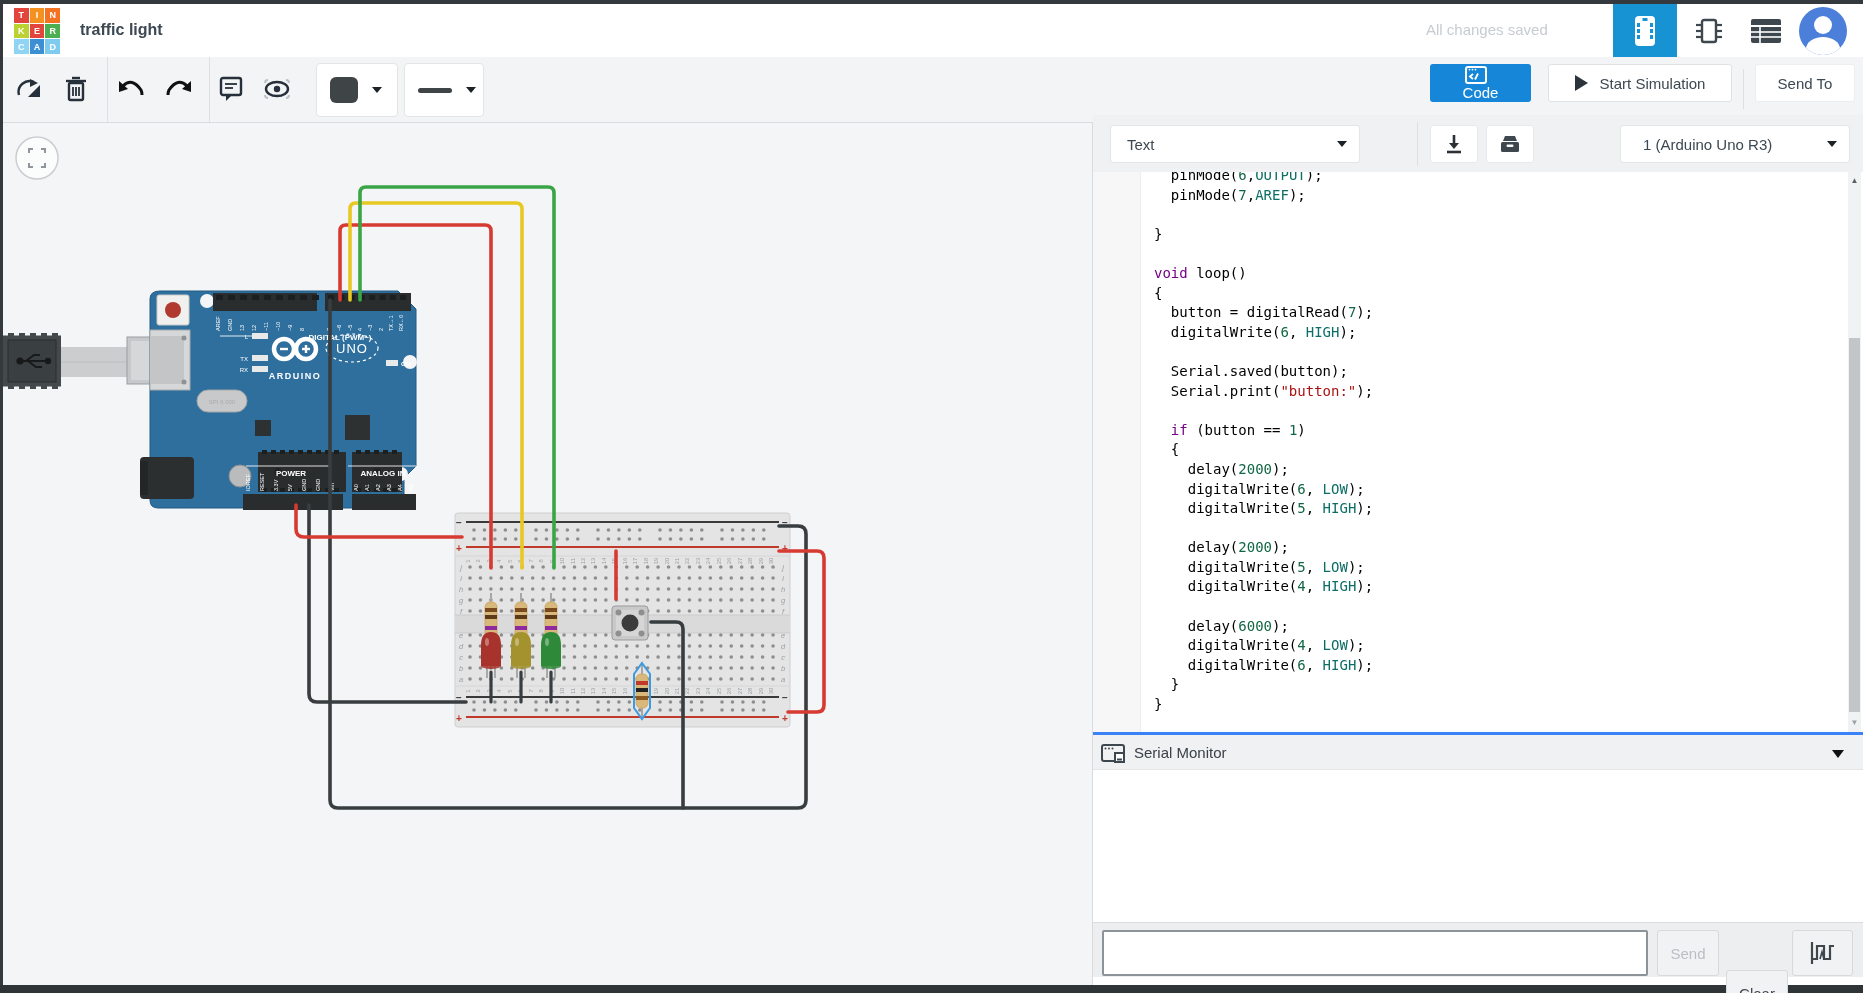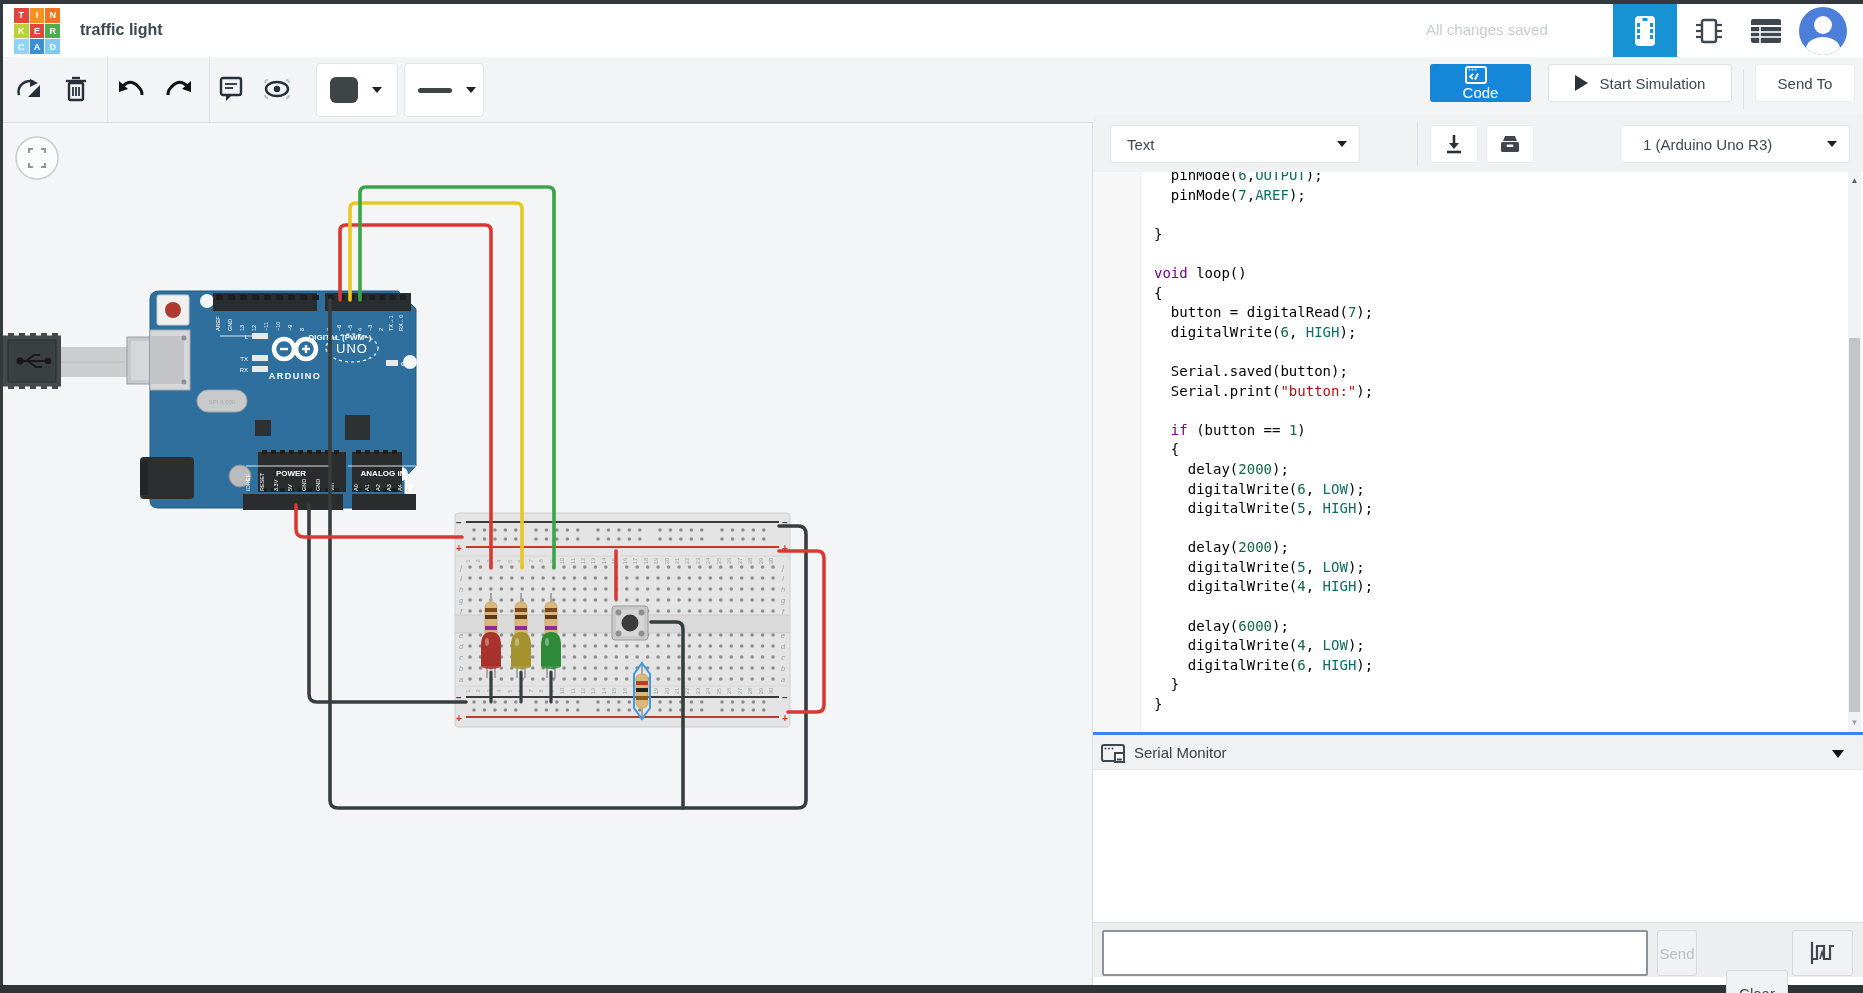--- a/index.html
+++ b/index.html
@@ -1072,21 +1072,21 @@
       <span class="serial-title">Serial Monitor</span>
       <svg class="abs" style="right:18px;top:14px;" width="14" height="10" viewBox="0 0 14 10">
         <polygon points="1,1 13,1 7,9" fill="#111"></polygon>
       </svg>
     </div>
 
     <div class="serial-out"></div>
 
     <div class="bottom-bar">
       <input class="serial-input" type="text" value="" style="">
-      <div class="bbtn disabled" style="left:564px;width:40px;">
+      <div class="bbtn disabled" style="left:564px;width:62px;">
         <span>Send</span>
       </div>
       <div class="bbtn enabled" style="left:633px;width:62px;">
         <span>Clear</span>
       </div>
       <div class="bbtn" style="left:699px;width:61px;">
         <svg width="26" height="24" viewBox="0 0 26 24">
           <line x1="2" y1="1" x2="2" y2="23" stroke="#3f474e" stroke-width="2.2"></line>
           <path d="M2,18 H7 V5 H14 V18 H20 V5 H24" fill="none" stroke="#3f474e" stroke-width="2.2"></path>
           <path d="M10,18 L12,11 L14,18" fill="none" stroke="#3f474e" stroke-width="1.6"></path>

